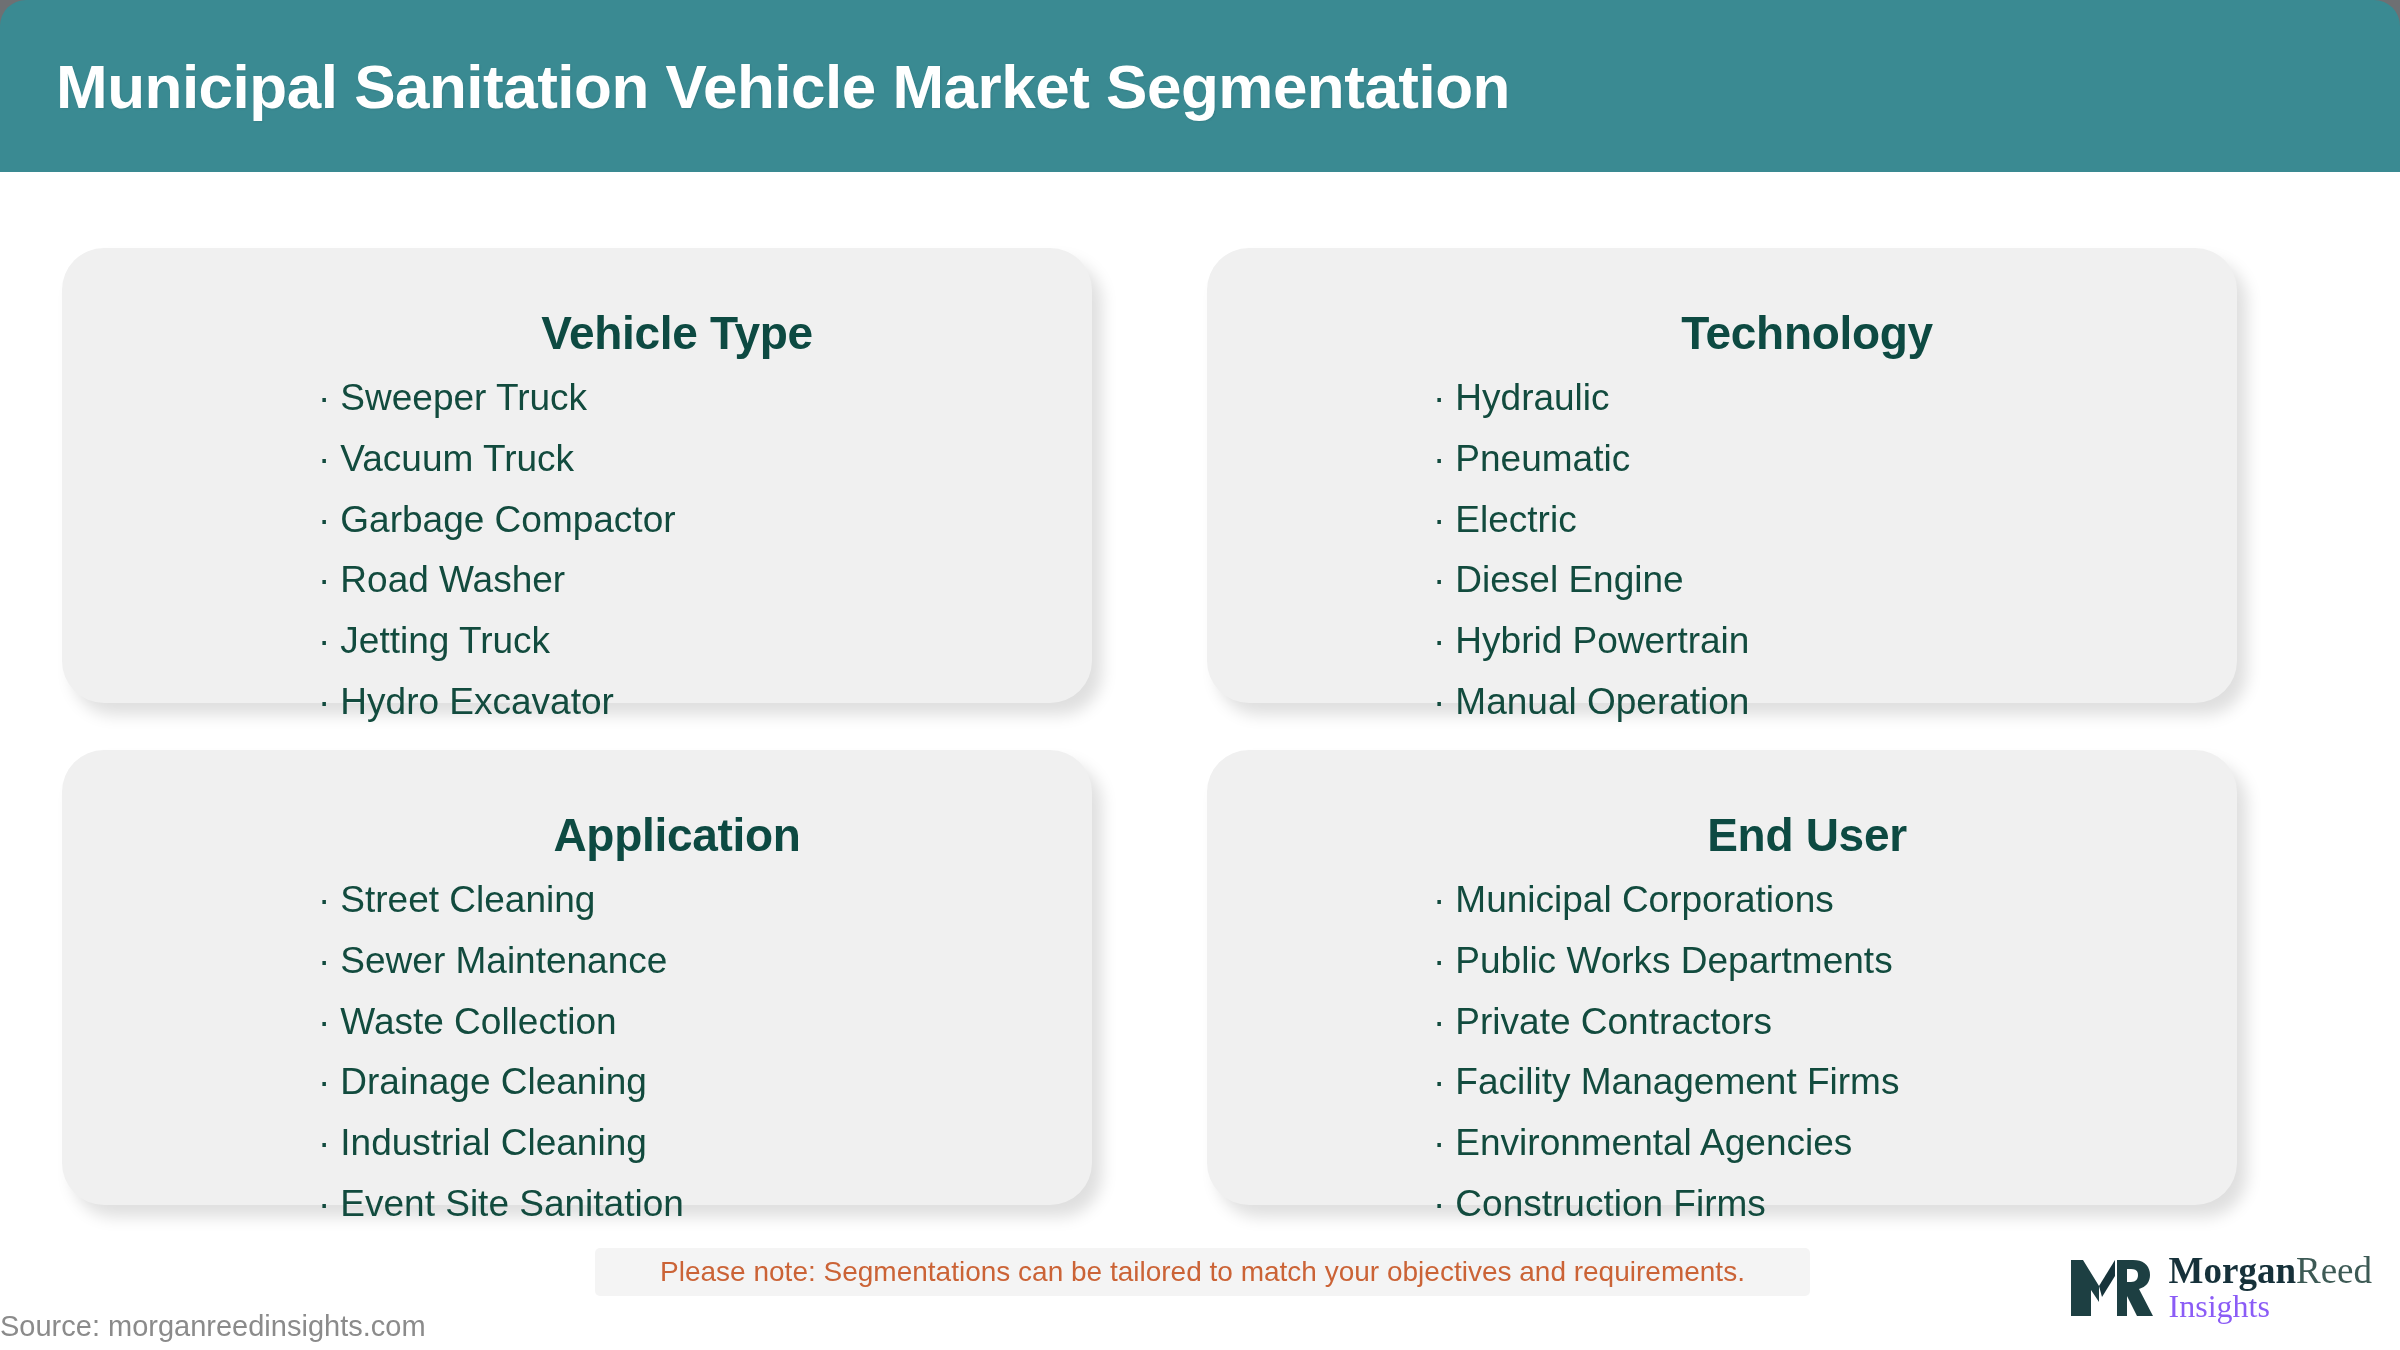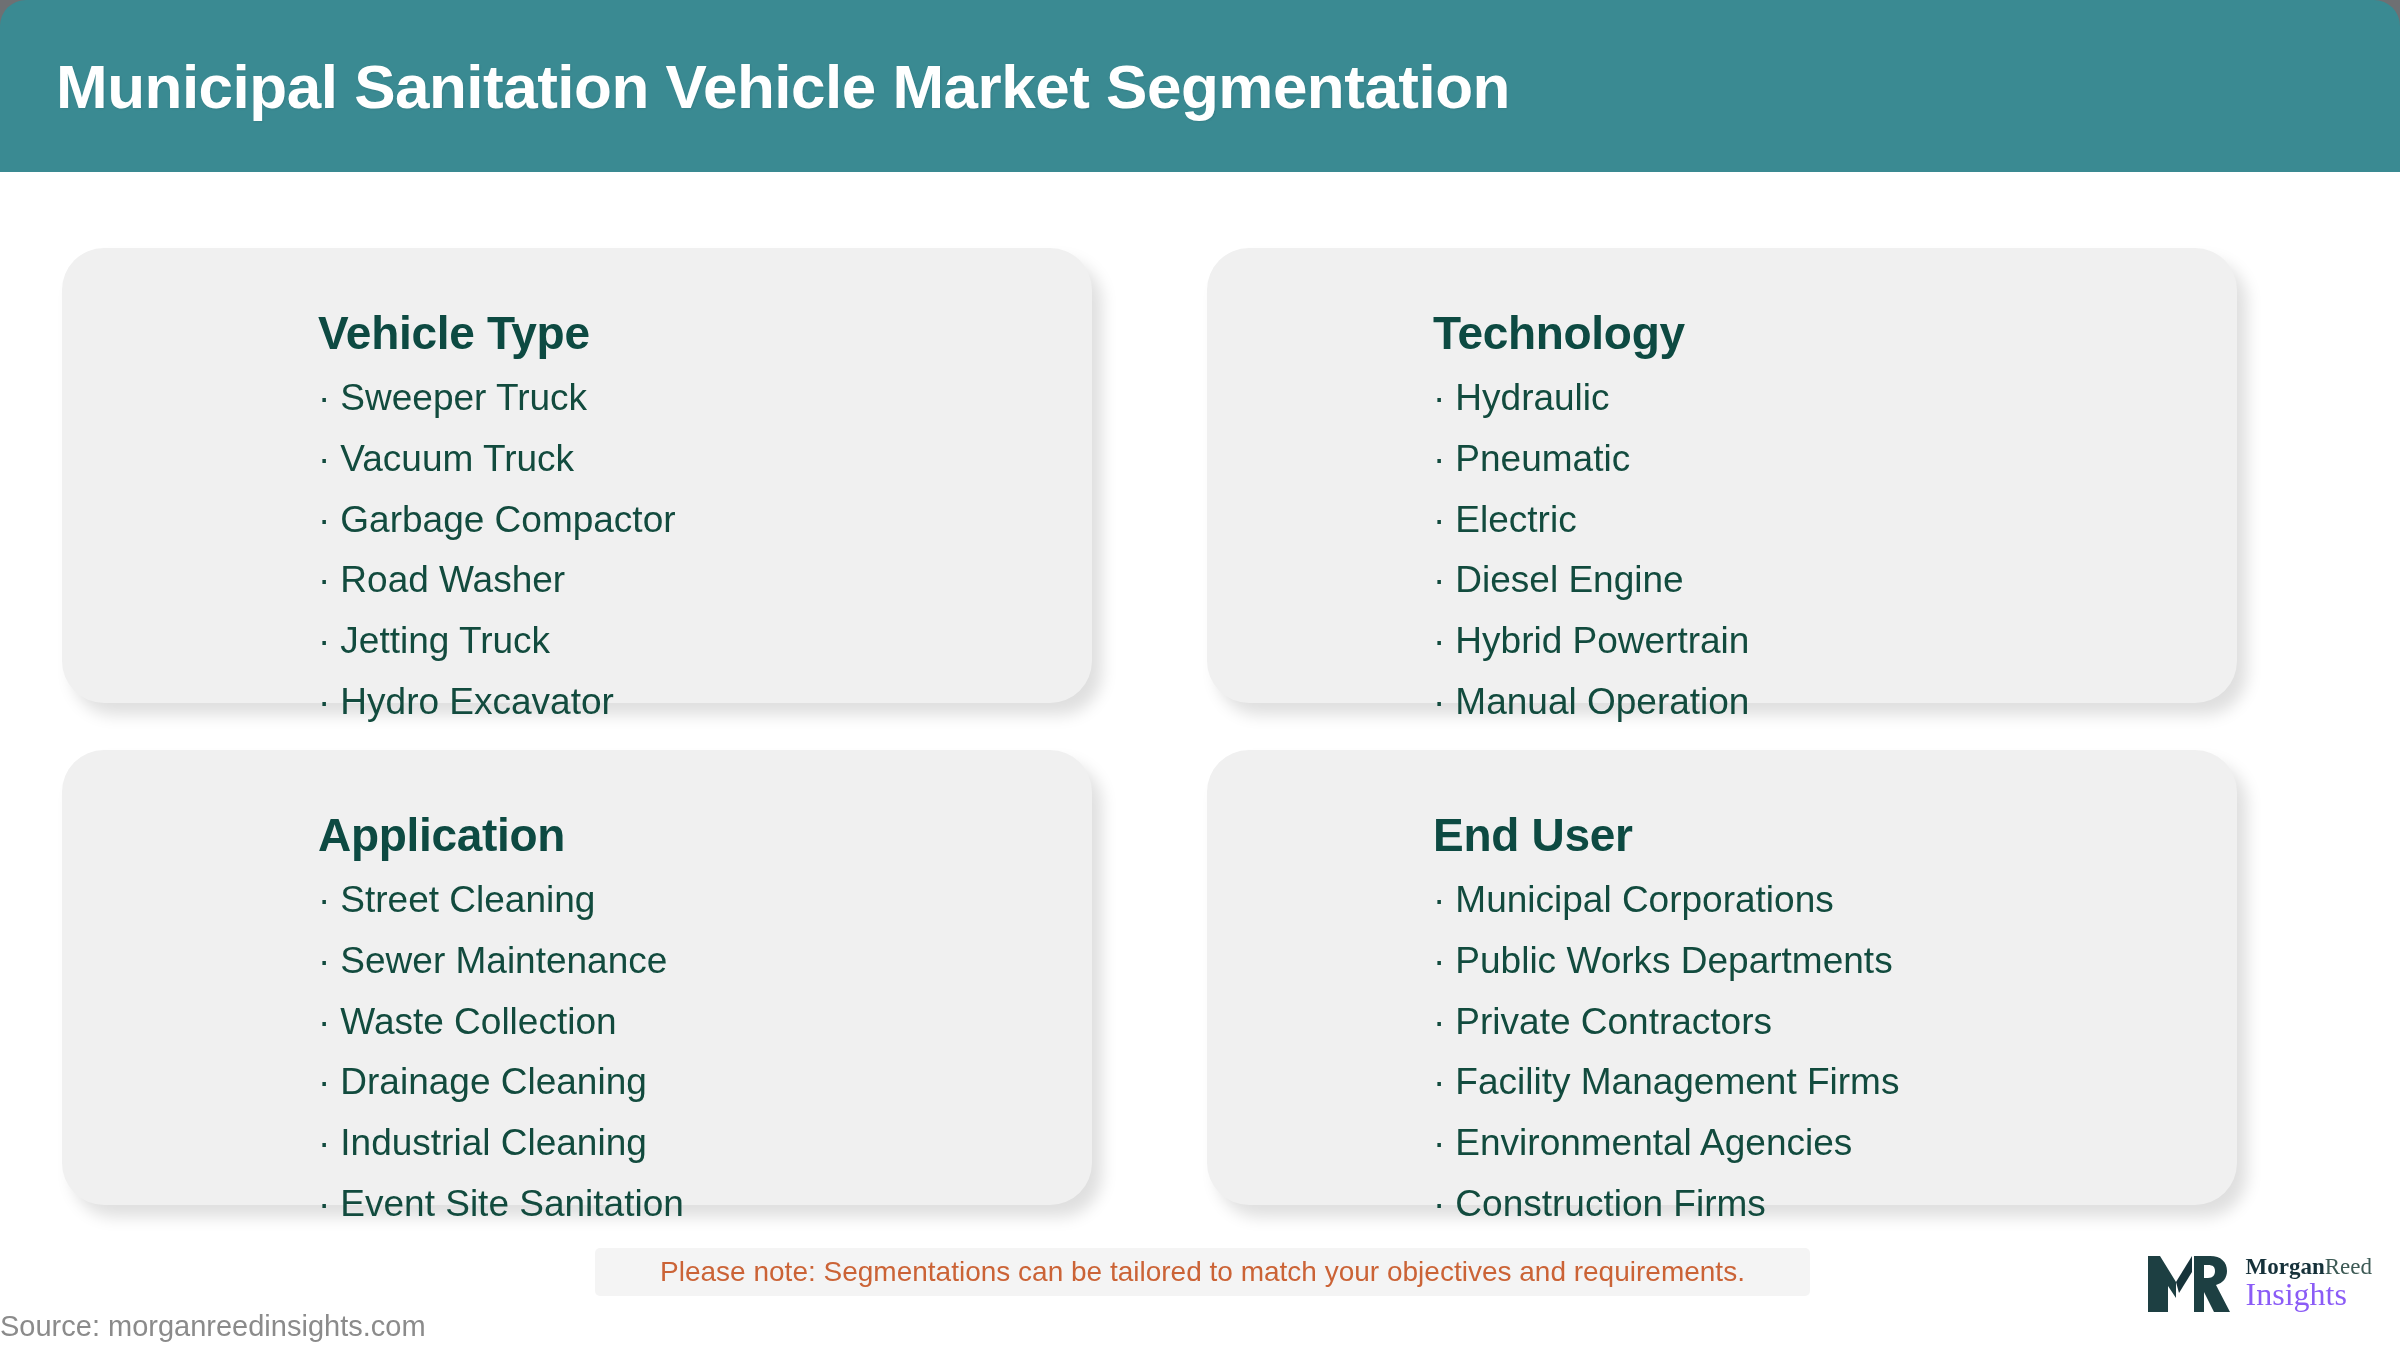--- a/index.html
+++ b/index.html
@@ -50,20 +50,21 @@
     text-shadow: 1px 1px 2px rgba(0,0,0,0.08);
   }
 
   
   .grid {
     position: absolute;
     left: 0;
     top: 172px;
     width: 2120px;
     height: 1060px;
+    text-align: center;
   }
 
   .card {
     position: absolute;
     background: #f0f0f0;
     border-radius: 42px;
     box-shadow: 10px 12px 16px rgba(0,0,0,0.13);
     box-sizing: border-box;
     padding: 58px 56px 40px 56px;
   }
@@ -148,21 +149,21 @@
     align-items: center;
     gap: 14px;
   }
   .logo-mark { width: 86px; height: 62px; display: block; }
   .logo-words {
     display: flex;
     flex-direction: column;
     line-height: 1.02;
     font-family: "Liberation Serif", serif;
   }
-  .logo-line1 { font-size: 23px; white-space: nowrap; }
+  .logo-line1 { font-size: 37px; white-space: nowrap; }
   .logo-m1 { color: #16313a; font-weight: bold; }
   .logo-m2 { color: #3d5a55; font-weight: normal; }
   .logo-line2 { font-size: 32px; color: #8b5cf6; white-space: nowrap; }
 </style>
 </head>
 <body>
 
 <div class="header">
   <div class="header-corner-shade corner-left"></div>
   <div class="header-corner-shade corner-right"></div>

